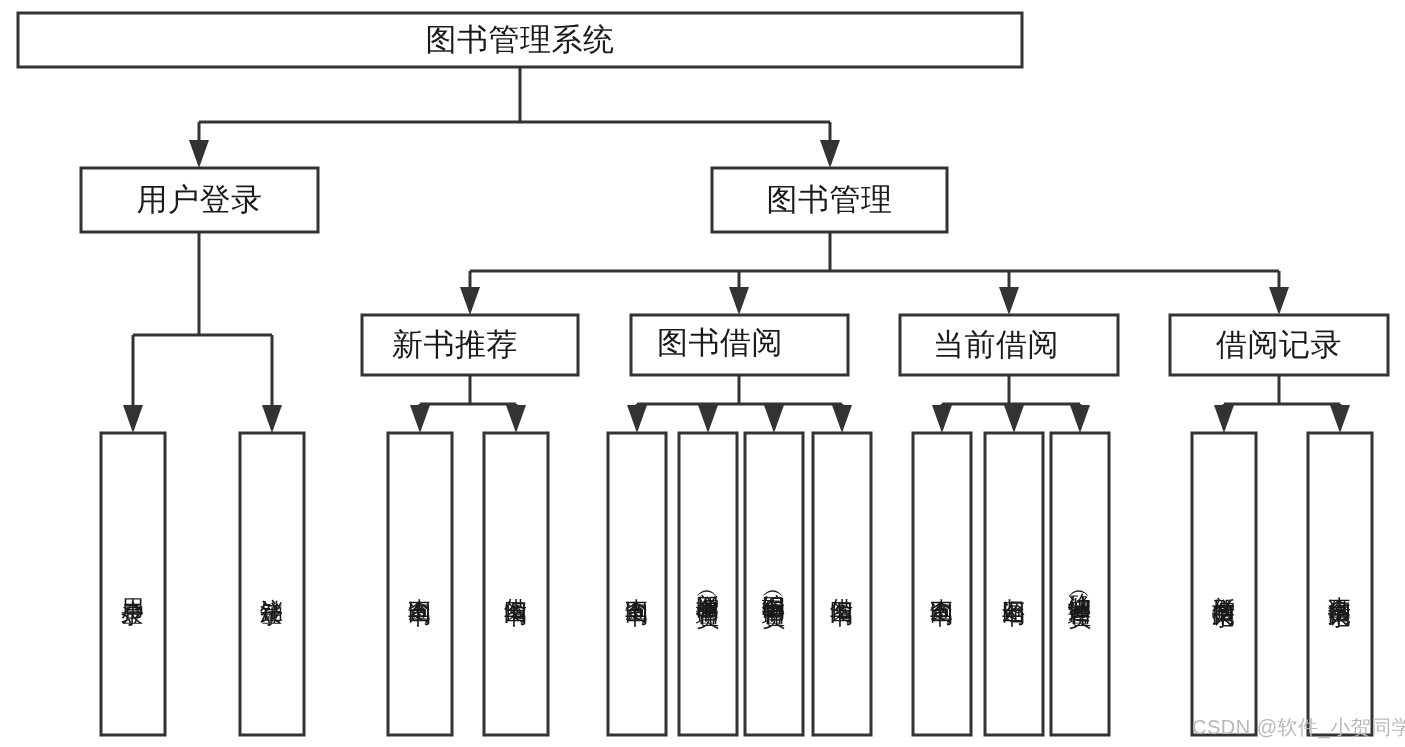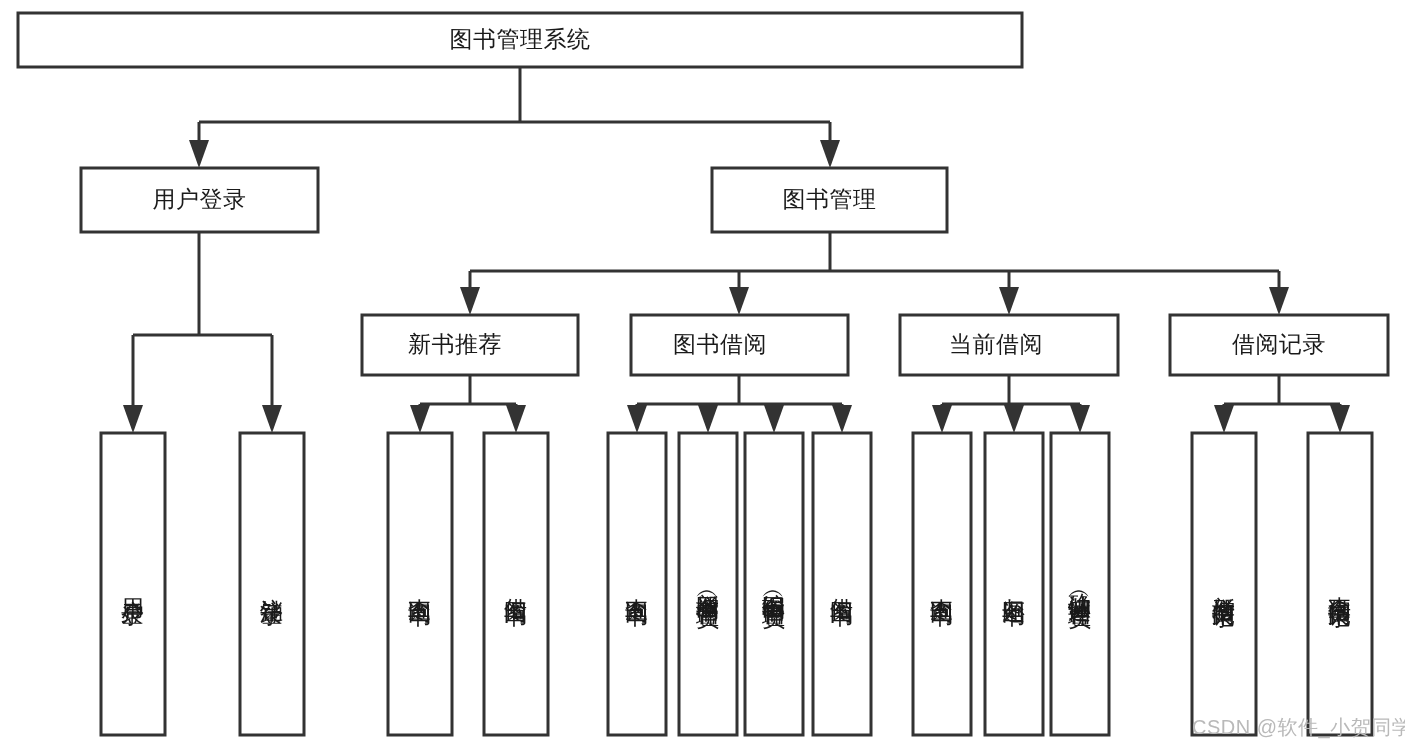--- a/index.html
+++ b/index.html
@@ -42,21 +42,21 @@
     fill: #333333;
     stroke: none;
   }
   
   .node-label-h {
     position: absolute;
     display: flex;
     align-items: center;
     justify-content: center;
     color: #1a1a1a;
-    font-size: 23px;
+    font-size: 31px;
     line-height: 1.1;
     letter-spacing: 0.5px;
     white-space: nowrap;
     pointer-events: none;
   }
   
   .node-label-v {
     position: absolute;
     display: flex;
     align-items: center;
@@ -189,21 +189,21 @@
       <polygon class="arrow-head" points="1330,405 1350,405 1340,433"></polygon>
     </g>
   </svg>
 
   <div class="node-label-h" style="left:18px; top:13px; width:1004px; height:54px;">图书管理系统</div>
 
   <div class="node-label-h" style="left:81px; top:168px; width:237px; height:64px;">用户登录</div>
   <div class="node-label-h" style="left:712px; top:168px; width:235px; height:64px;">图书管理</div>
 
   <div class="node-label-h" style="left:362px; top:315px; width:186px; height:60px;">新书推荐</div>
-  <div class="node-label-h" style="left:631px; top:315px; width:178px; height:60px;">图书借阅</div>
+  <div class="node-label-h" style="left:631px; top:315px; width:178px; height:60px;font-family:Liberation Mono, monospace;">图书借阅</div>
   <div class="node-label-h" style="left:900px; top:315px; width:192px; height:60px;">当前借阅</div>
   <div class="node-label-h" style="left:1170px; top:315px; width:218px; height:60px;text-align:center;">借阅记录</div>
 
   <div class="node-label-v" style="left:101px; top:433px; width:64px; height:302px;">用户登录</div>
   <div class="node-label-v" style="left:240px; top:433px; width:64px; height:302px;">注销登录</div>
 
   <div class="node-label-v" style="left:388px; top:433px; width:64px; height:302px;">查询图书</div>
   <div class="node-label-v" style="left:484px; top:433px; width:64px; height:302px;">借阅图书</div>
 
   <div class="node-label-v" style="left:608px; top:433px; width:58px; height:302px;">查询图书</div>

